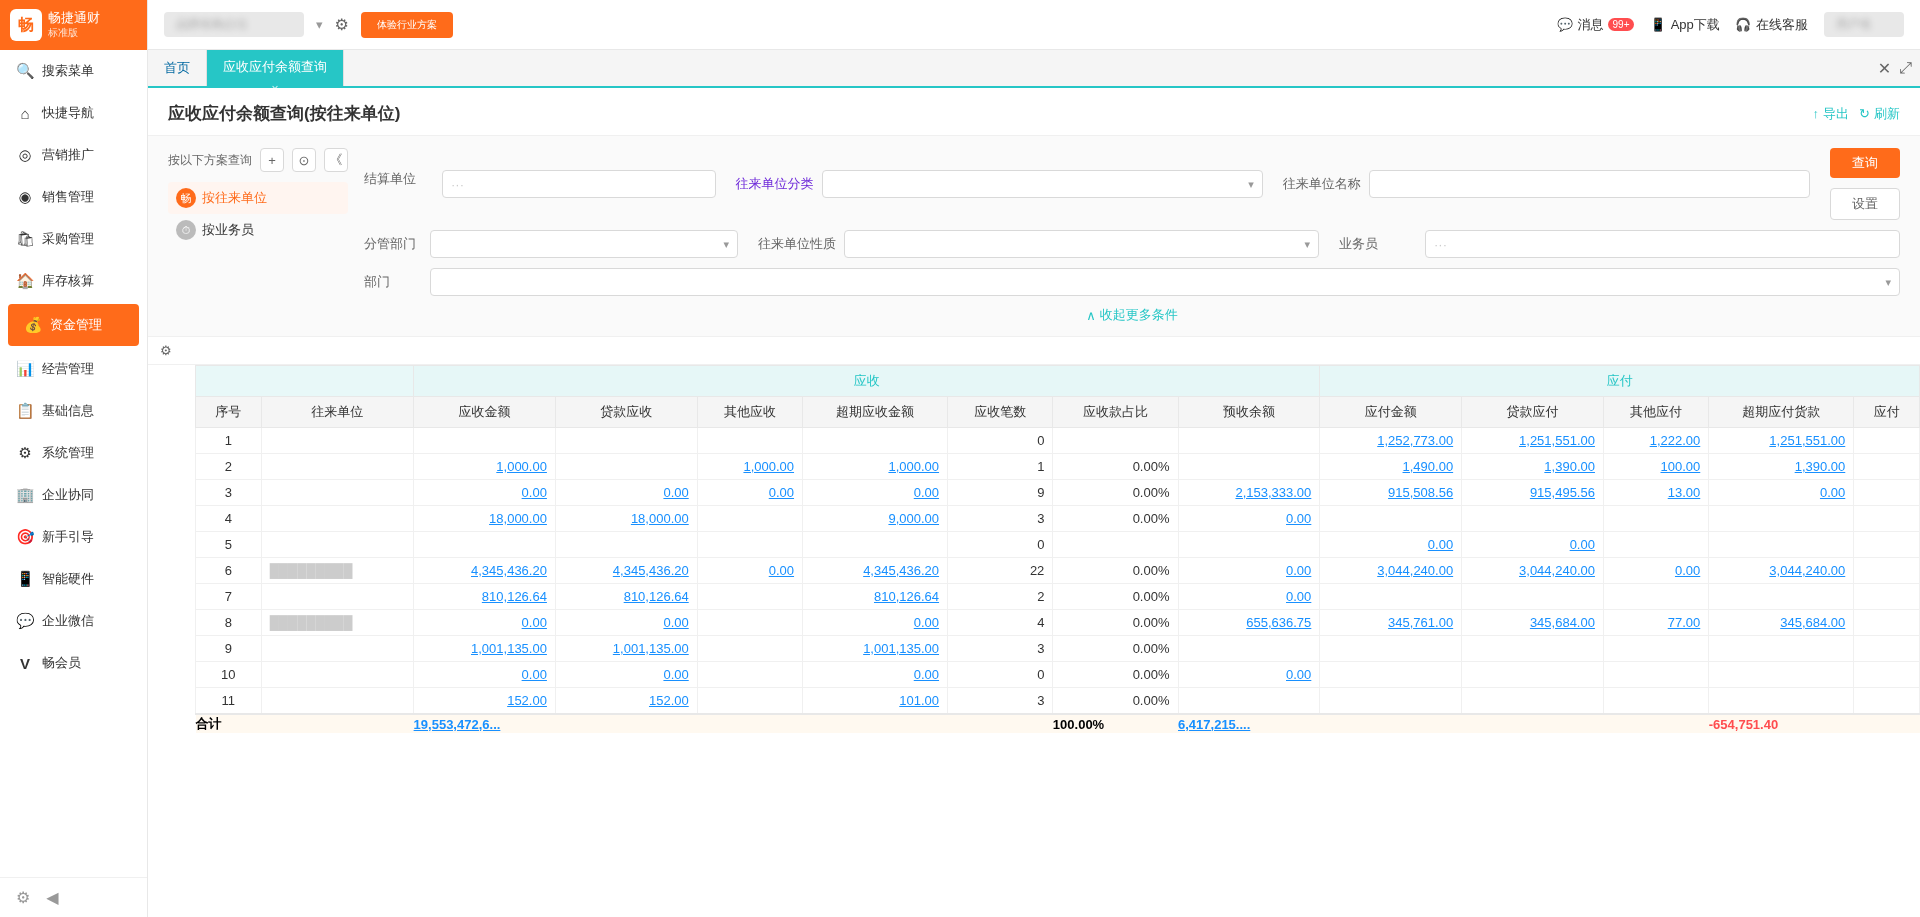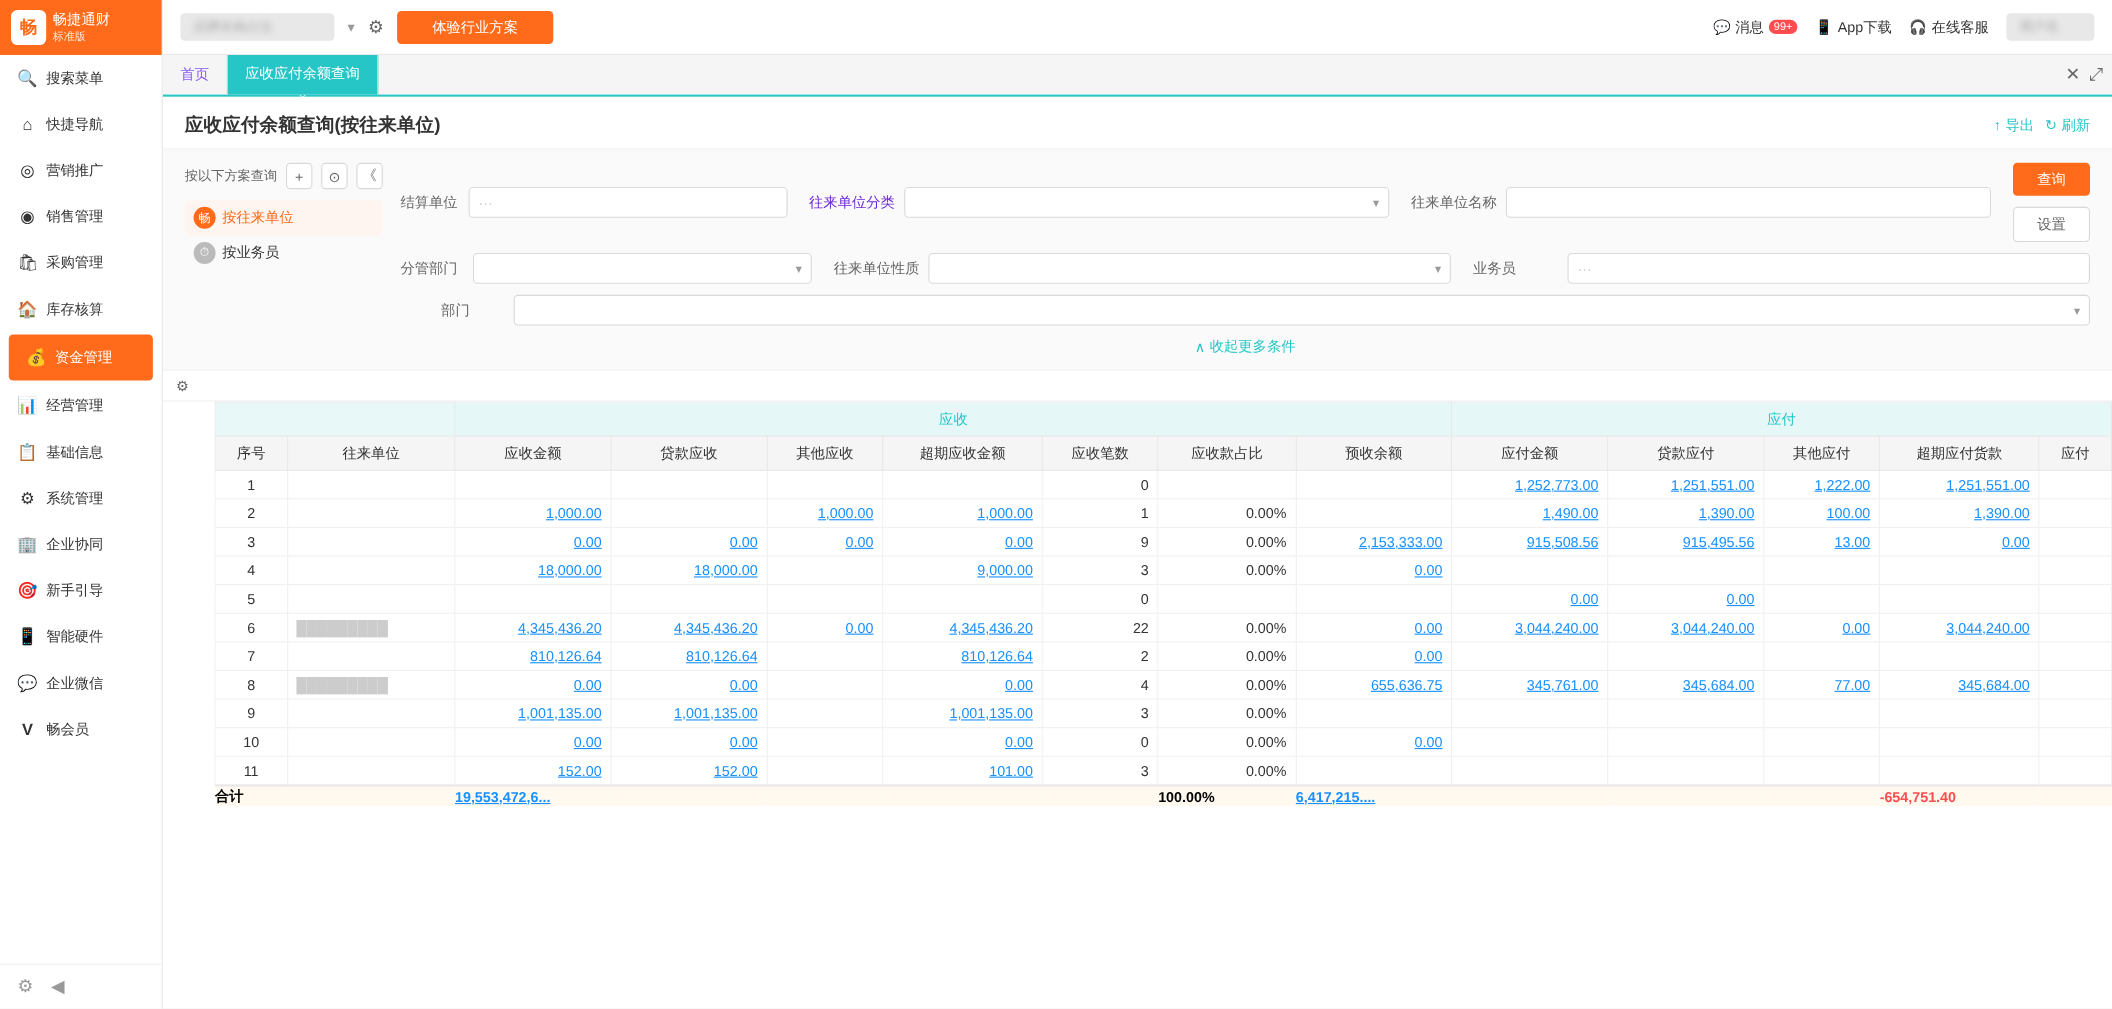--- a/index.html
+++ b/index.html
@@ -65,21 +65,21 @@
       align-items: center;
       padding: 0 16px;
       gap: 12px;
     }
     .topbar-brand {
       background: #e8e8e8; border-radius: 4px; padding: 4px 12px; color: #666; font-size: 12px; min-width: 140px;
     }
     .topbar-arrow { color: #999; cursor: pointer; }
     .topbar-gear { font-size: 16px; color: #666; cursor: pointer; }
     .topbar-btn {
-      background: #ff6b1a; color: #fff; border: none; padding: 6px 32px; border-radius: 4px; cursor: pointer; font-size: 13px;
+      background: #ff6b1a; color: #fff; border: none; padding: 6px 16px; border-radius: 4px; cursor: pointer; font-size: 10px;
     }
     .topbar-spacer { flex: 1; }
     .topbar-actions { display: flex; align-items: center; gap: 16px; }
     .topbar-action { display: flex; align-items: center; gap: 4px; cursor: pointer; color: #333; font-size: 13px; }
     .topbar-badge {
       background: #ff4d4f; color: #fff; border-radius: 10px; font-size: 10px; padding: 1px 5px; min-width: 18px; text-align: center;
     }
     .topbar-user { background: #e8e8e8; border-radius: 4px; padding: 4px 12px; color: #666; font-size: 12px; min-width: 80px; }
 
     
@@ -87,21 +87,21 @@
       background: #f5f5f5;
       display: flex;
       align-items: center;
       border-bottom: 2px solid #26c6c6;
       height: 38px;
       padding: 0 0;
     }
     .tab {
       padding: 8px 16px;
       cursor: pointer;
-      color: #8b5cf6;
+      color: #0369a1;
       font-size: 13px;
       border-right: 1px solid #e0e0e0;
       height: 100%;
       display: flex;
       align-items: center;
       gap: 6px;
     }
     .tab.active { background: #26c6c6; color: #fff; flex-direction: column; }
     .tab-close { font-size: 12px; color: rgba(255,255,255,0.8); cursor: pointer; }
     .tab-actions { margin-left: auto; display: flex; align-items: center; padding-right: 8px; gap: 8px; }
@@ -356,21 +356,21 @@
           </div>
           <div class="query-option">
             <div class="query-option-icon gray">⏱</div>
             <span>按业务员</span>
           </div>
         </div>
 
         <div style="flex:1; display:flex; flex-direction:column; gap:10px;">
 
           <div style="display:flex; align-items:center; gap:20px;">
-            <div style="display:flex; align-items:center; gap:2px; flex:1;">
+            <div style="display:flex; align-items:flex-start; gap:18px; flex:1;">
               <span style="color:#666; min-width:60px;">结算单位</span>
               <div class="filter-input" style="min-width:180px;">
                 <span style="color:#ccc;">···</span>
               </div>
             </div>
             <div style="display:flex; align-items:center; gap:6px; flex:1.5;">
               <span style="color:#6d28d9; min-width:80px;">往来单位分类</span>
               <div class="filter-input" style="min-width:220px;">
                 <span></span>
                   <span style="color:#999; font-size:11px;">▾</span>
@@ -404,21 +404,21 @@
             <div style="display:flex; align-items:center; gap:6px; flex:1.5;">
               <span style="color:#666; min-width:80px;">业务员</span>
               <div class="filter-input" style="flex:1;">
                 <span style="color:#ccc;">···</span>
               </div>
             </div>
           </div>
 
           <div style="display:flex; align-items:center; gap:20px;">
             <div style="display:flex; align-items:center; gap:6px; flex:1;">
-              <span style="color:#666; min-width:60px;margin-left:37px;">部门</span>
+              <span style="color:#666; min-width:60px;">部门</span>
               <div class="filter-input" style="min-width:180px;">
                 <span></span>
                   <span style="color:#999; font-size:11px;">▾</span>
               </div>
             </div>
           </div>
 
           <div style="display:flex; justify-content:center;">
             <div class="collapse-btn">
               <span>∧</span>

